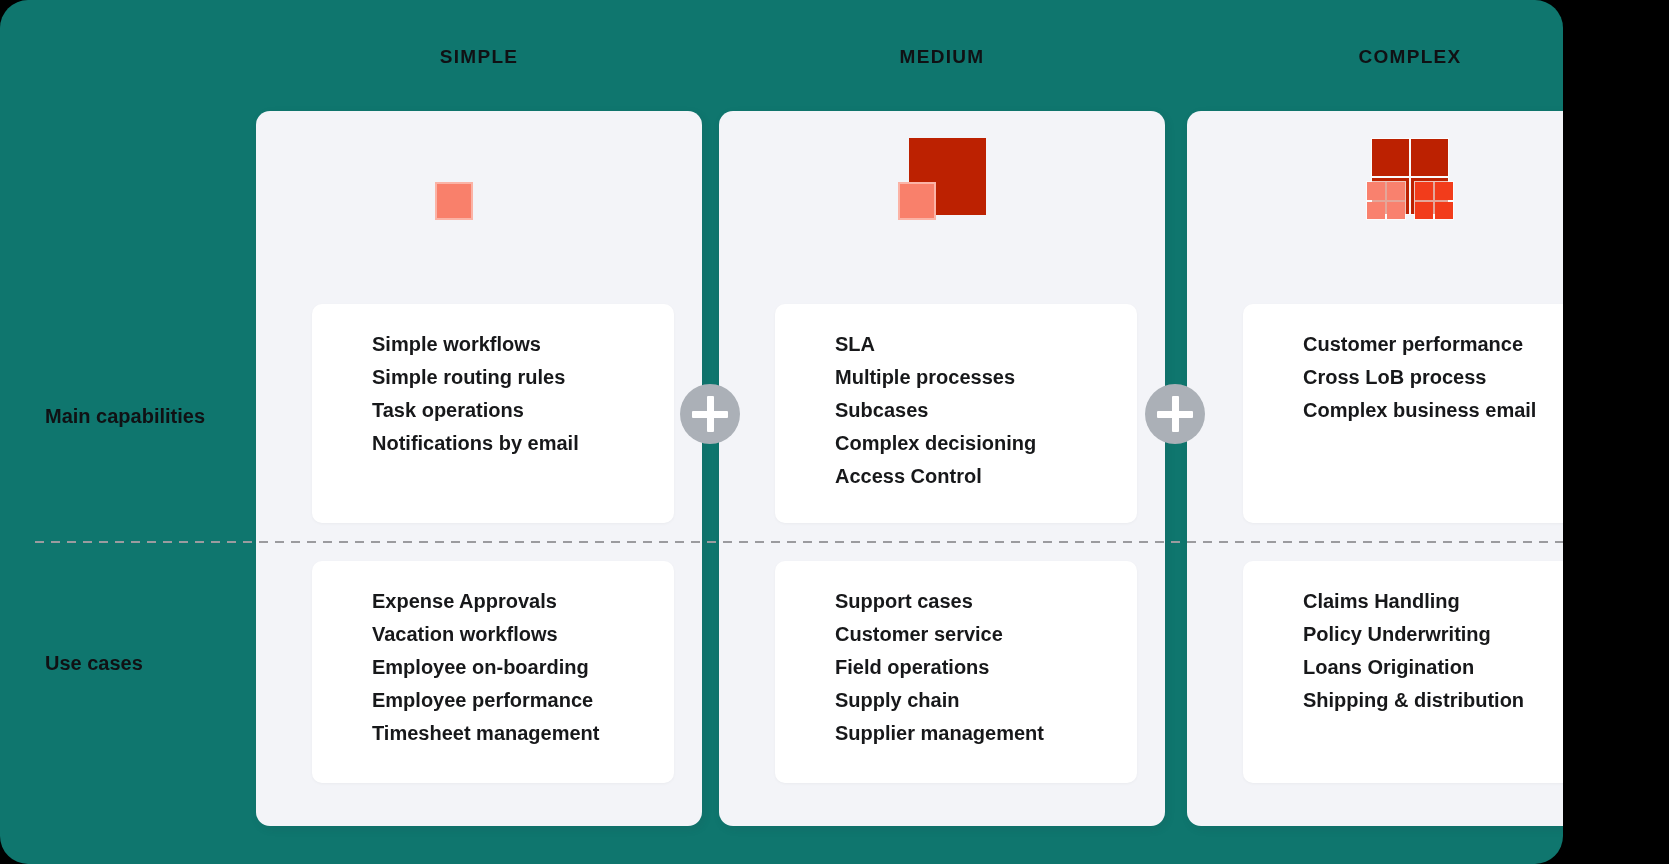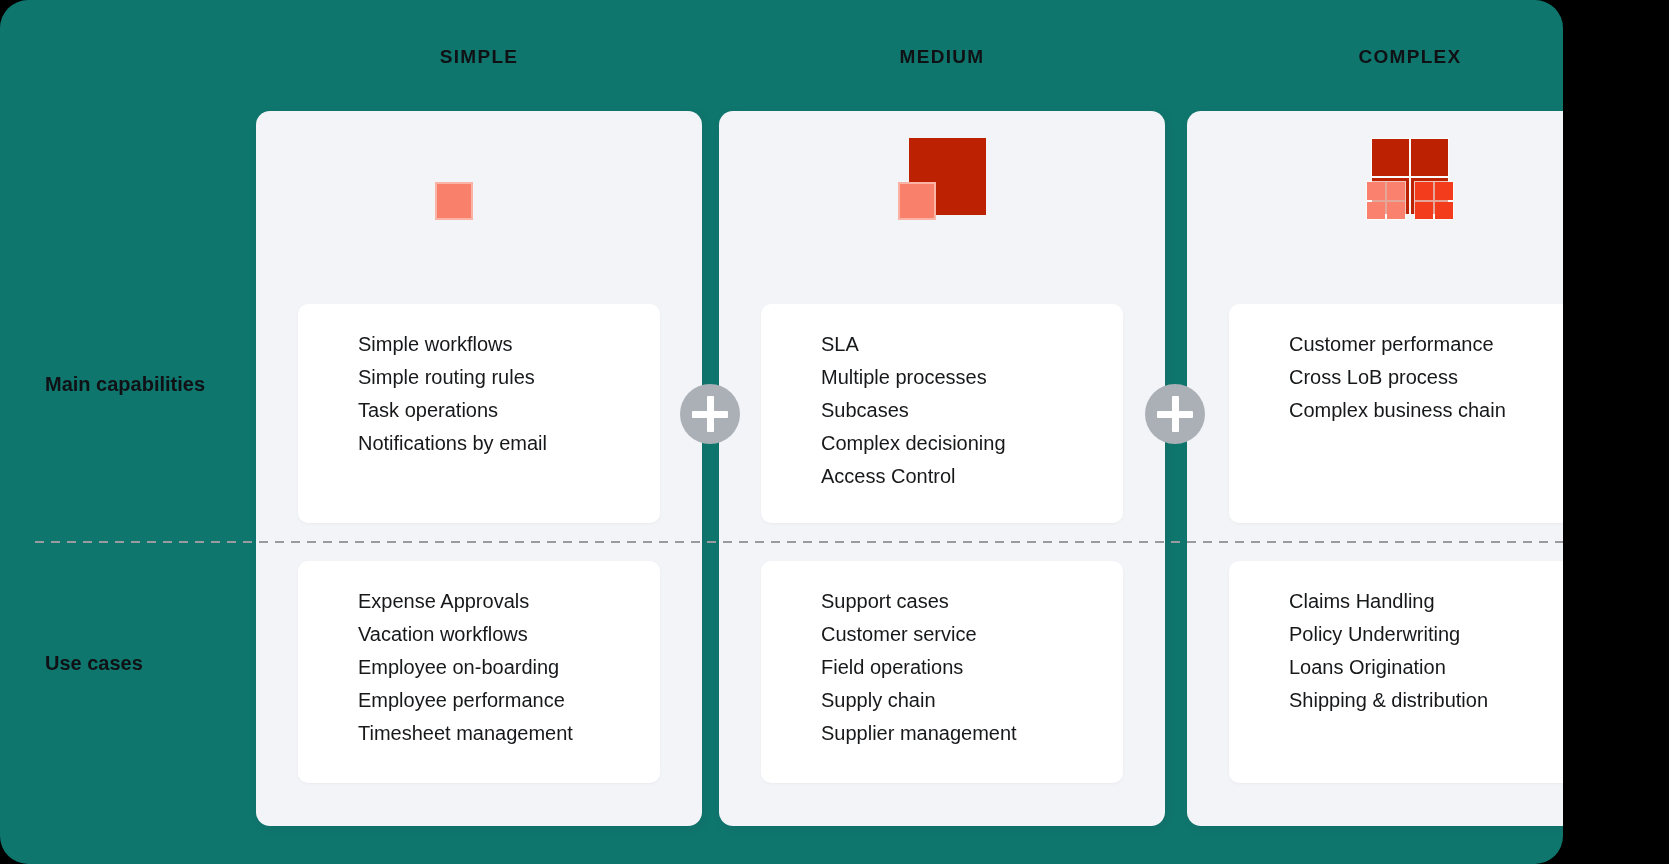--- a/index.html
+++ b/index.html
@@ -39,31 +39,32 @@
   .grid-orange{right:0;} .grid-orange>i{background:#F23C1B;}
 
   
   .product-title{
     position:absolute; top:221px; left:0; width:100%; text-align:center;
     font-size:25px; font-weight:700; color:#101114; line-height:28px;
   }
 
   
   .box{
-    position:absolute; left:42px; width:362px; background:#ffffff; border-radius:10px;
+    position:absolute; left:56px; width:362px; background:#ffffff; border-radius:10px;
     box-shadow:0 1px 3px rgba(0,0,0,0.04);
+    font-weight:bold;
   }
   .box-cap{top:193px; height:219px;}
   .box-use{top:450px; height:222px;}
   .box ul{list-style:none; margin:0; padding:24px 8px 0 60px;}
   .box li{font-size:20px; line-height:33px; color:#17181A; white-space:nowrap;}
 
   
   .row-label{position:absolute; left:45px; font-size:20px; font-weight:600; color:#101114; line-height:24px;}
-  .rl-0{top:372px;} .rl-1{top:651px;}
+  .rl-0{top:404px;} .rl-1{top:651px;}
 
   
   .divider{
     position:absolute; left:35px; top:541px; width:1598px; height:2px;
     background:repeating-linear-gradient(90deg,#9B9B9F 0 9px, transparent 9px 16px);
   }
 
   
   .connector{
     position:absolute; top:384px; width:60px; height:60px; border-radius:50%;
@@ -154,21 +155,21 @@
           <i></i>
           <i></i>
           <i></i>
         </div>
     </div>
     <div class="product-title">CMf</div>
     <div class="box box-cap">
       <ul>
         <li>Customer performance</li>
         <li>Cross LoB process</li>
-        <li>Complex business chain</li>
+        <li>Complex business email</li>
       </ul>
     </div>
     <div class="box box-use">
       <ul>
         <li>Claims Handling</li>
         <li>Policy Underwriting</li>
         <li>Loans Origination</li>
         <li>Shipping &amp; distribution</li>
       </ul>
     </div>

